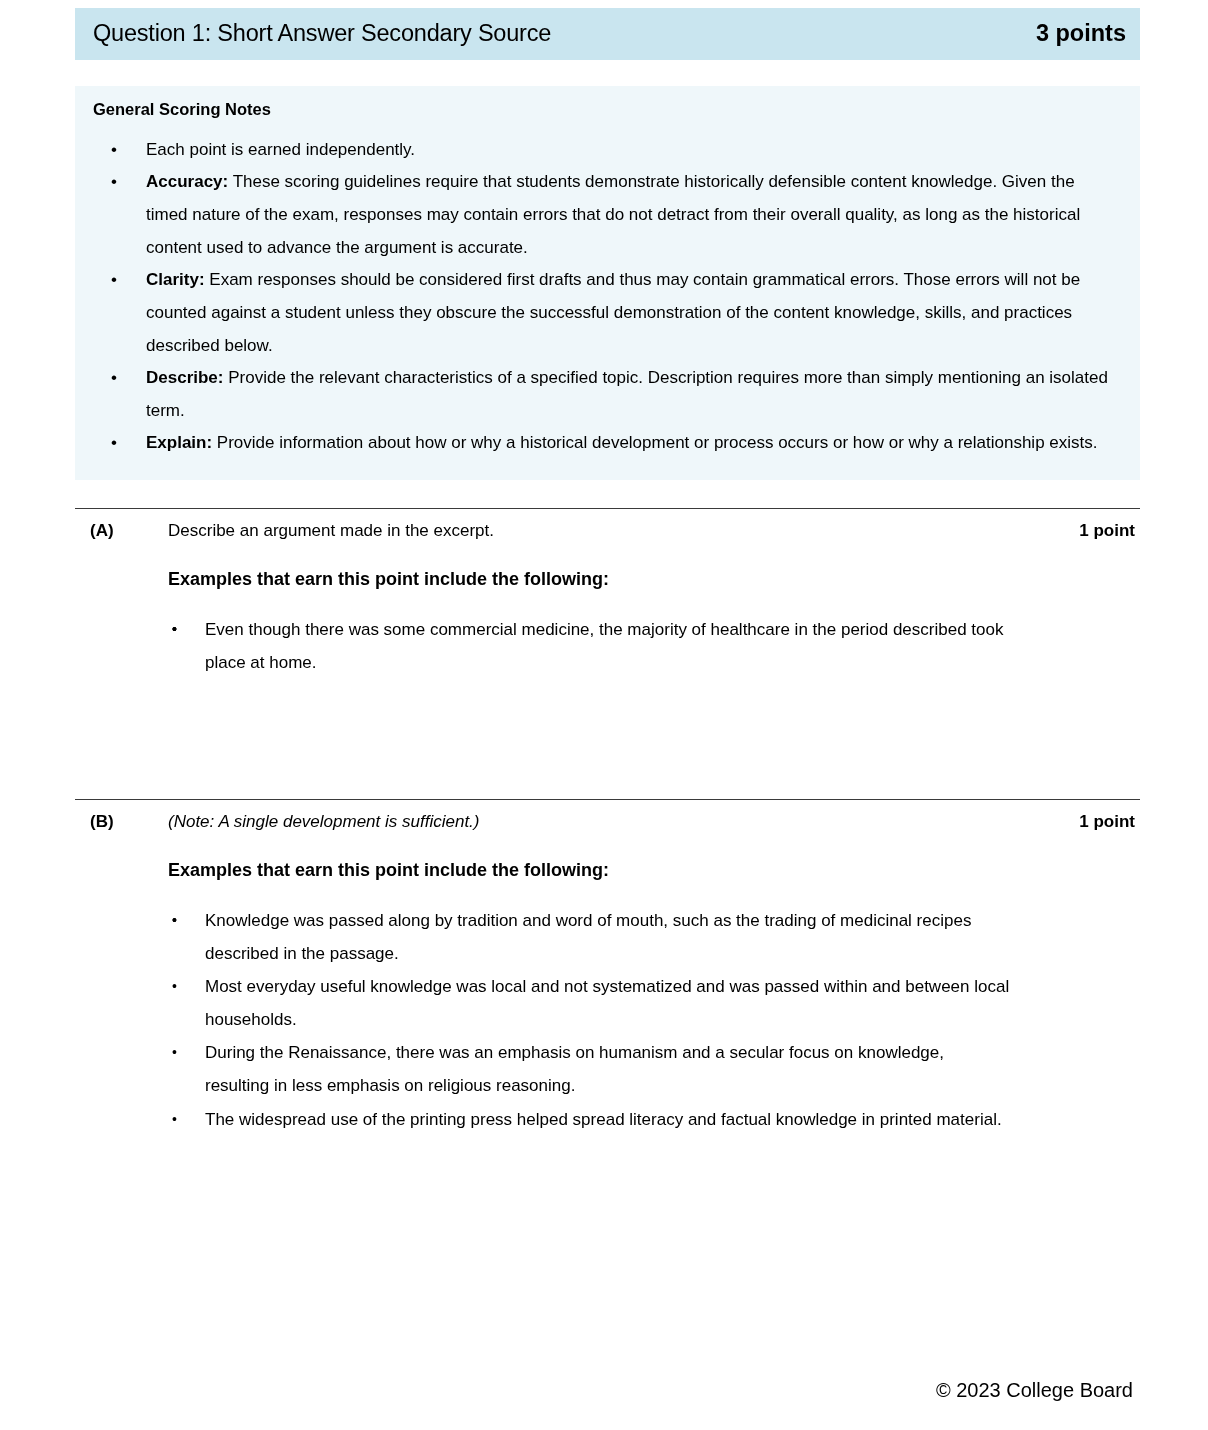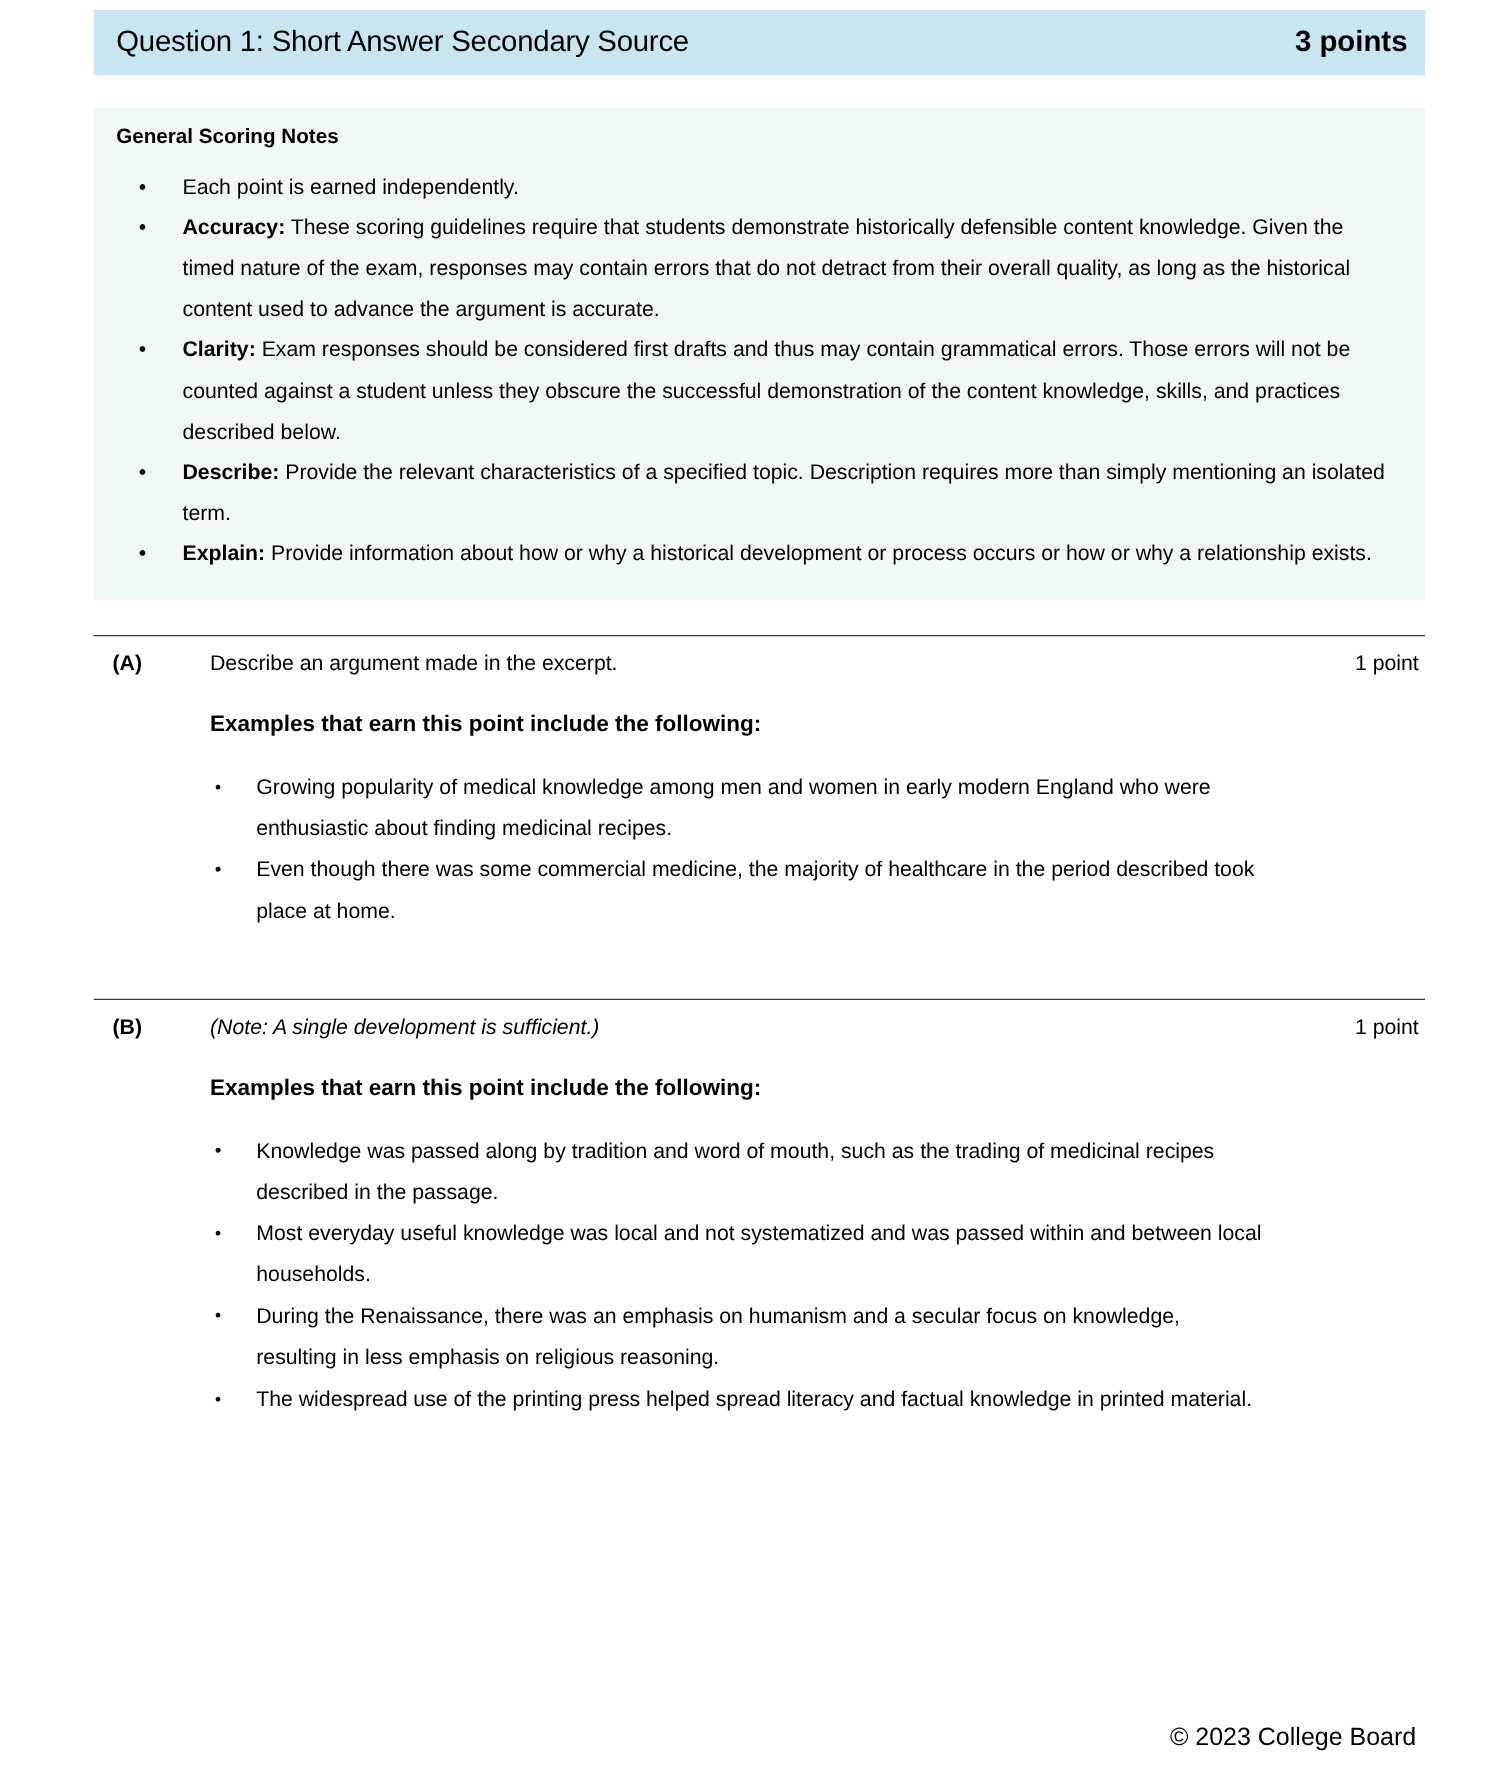--- a/index.html
+++ b/index.html
@@ -118,21 +118,21 @@
     margin-left: 93px;
     margin-right: 135px;
     font-size: 17px;
     line-height: 1.65;
   }
   .part-points {
     position: absolute;
     right: 5px;
     top: 0;
     font-size: 17px;
-    font-weight: normal;
+    font-weight: bold;
     line-height: 1.65;
     white-space: nowrap;
   }
   .part-note {
     margin-left: 93px;
     margin-right: 135px;
     font-size: 17px;
     line-height: 1.65;
     font-style: italic;
   }
@@ -198,21 +198,21 @@
 
   <div class="part" id="part-a-container" style="top: 508px;">
     <div class="part-rule"></div>
     <div class="part-head">
       <span class="part-letter">(A)</span>
       <span class="part-points">1 point</span>
       <div class="part-prompt">Describe an argument made in the excerpt.</div>
     </div>
     <div class="examples-head">Examples that earn this point include the following:</div>
     <ul class="ex-list" id="part-a-examples">
-        <li><span class="bullet">•</span><span>Growing popularity of medical knowledge among men and women in early modern England who were enthusiastic about finding medicinal recipes.</span></li>
+        <li><span class="bullet">•</span></li>
         <li><span class="bullet">•</span></li>
         <li><span class="bullet">•</span><span>Even though there was some commercial medicine, the majority of healthcare in the period described took place at home.</span></li>
       </ul>
   </div>
 
   <div class="part" id="part-b-container" style="top: 799px;">
     <div class="part-rule"></div>
     <div class="part-head">
       <span class="part-letter">(B)</span>
       <span class="part-points">1 point</span>

